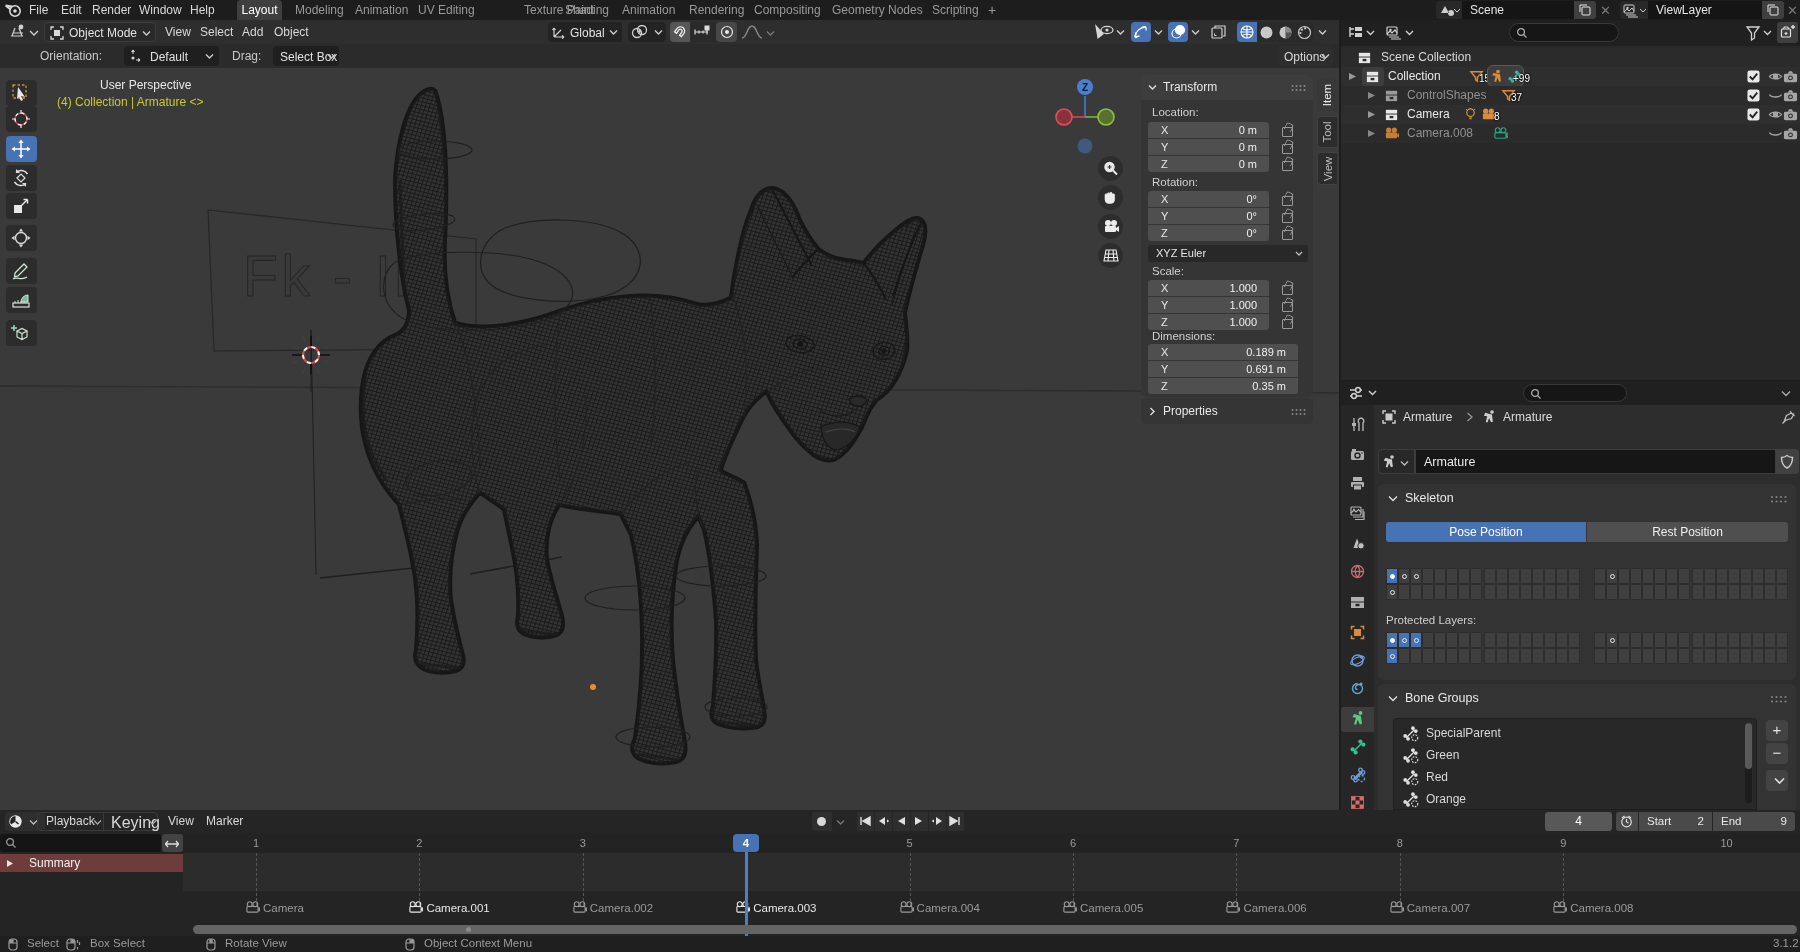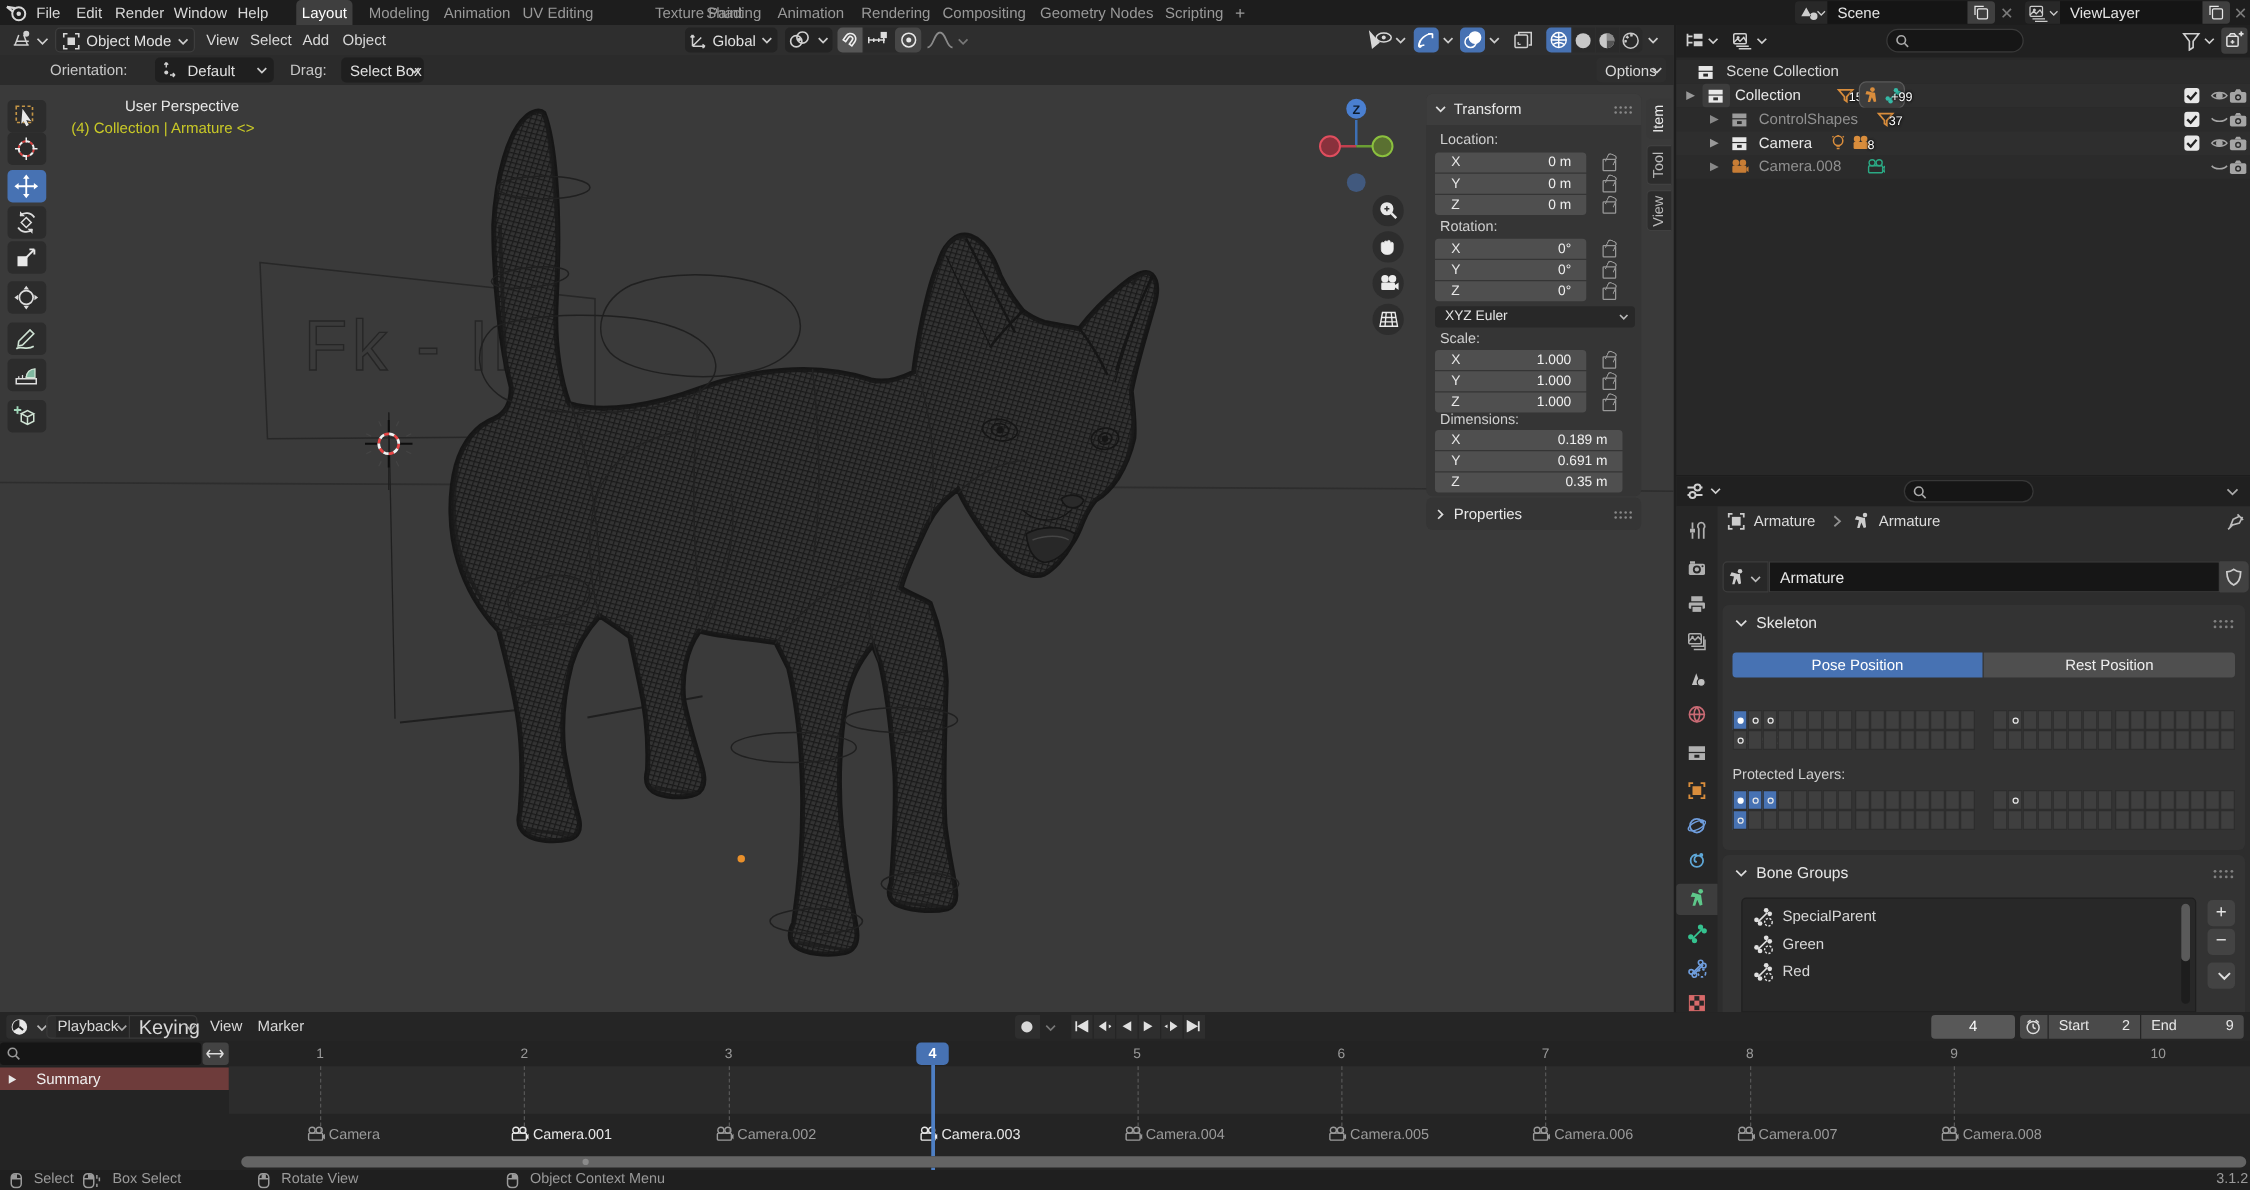--- a/index.html
+++ b/index.html
@@ -1276,20 +1276,33 @@
                 <circle cx="3.4" cy="11.6" r="2"></circle>
                 <circle cx="6.4" cy="14.6" r="2"></circle>
                 <circle cx="11.6" cy="3.4" r="2"></circle>
                 <circle cx="14.6" cy="6.4" r="2"></circle>
                 <path d="M4 13 L12 5 L13 6 L5 14 Z"></path>
               </g>
               <circle cx="13.5" cy="13.5" r="3.2" fill="none" stroke="#e0e0e0" stroke-width="1.2" stroke-dasharray="1.8 1.3"></circle>
             </svg>
             <span>Red</span>
           </div>
+        <div class="bgr" style="top:70px;">
+            <svg viewBox="0 0 18 18">
+              <g fill="#e0e0e0">
+                <circle cx="3.4" cy="11.6" r="2"></circle>
+                <circle cx="6.4" cy="14.6" r="2"></circle>
+                <circle cx="11.6" cy="3.4" r="2"></circle>
+                <circle cx="14.6" cy="6.4" r="2"></circle>
+                <path d="M4 13 L12 5 L13 6 L5 14 Z"></path>
+              </g>
+              <circle cx="13.5" cy="13.5" r="3.2" fill="none" stroke="#e0e0e0" stroke-width="1.2" stroke-dasharray="1.8 1.3"></circle>
+            </svg>
+            <span>Orange</span>
+          </div>
         <div class="abs" style="right:4px;top:4px;width:7px;height:80px;background:#1d1d1d;border-radius:4px;">
             <div style="position:absolute;left:0;top:0;width:7px;height:46px;background:#5a5a5a;border-radius:4px;"></div>
           </div>
       </div>
       <div class="abs pbtn" style="left:388px;top:36px;">
           <span style="font-size:15px;">+</span>
         </div>
       <div class="abs pbtn" style="left:388px;top:59px;">
           <span style="font-size:15px;">−</span>
         </div>

